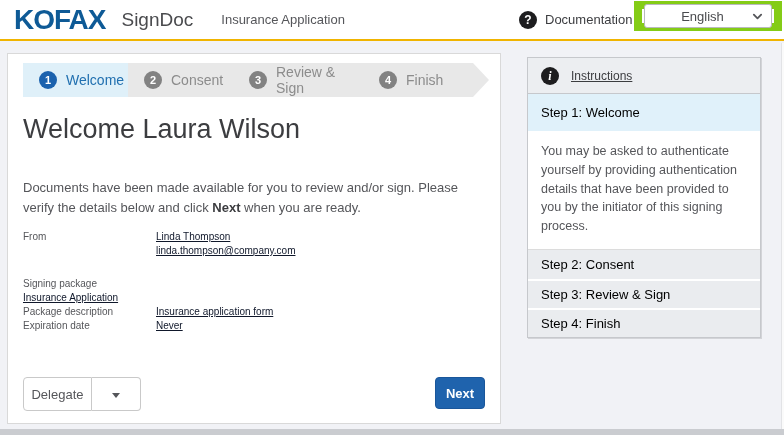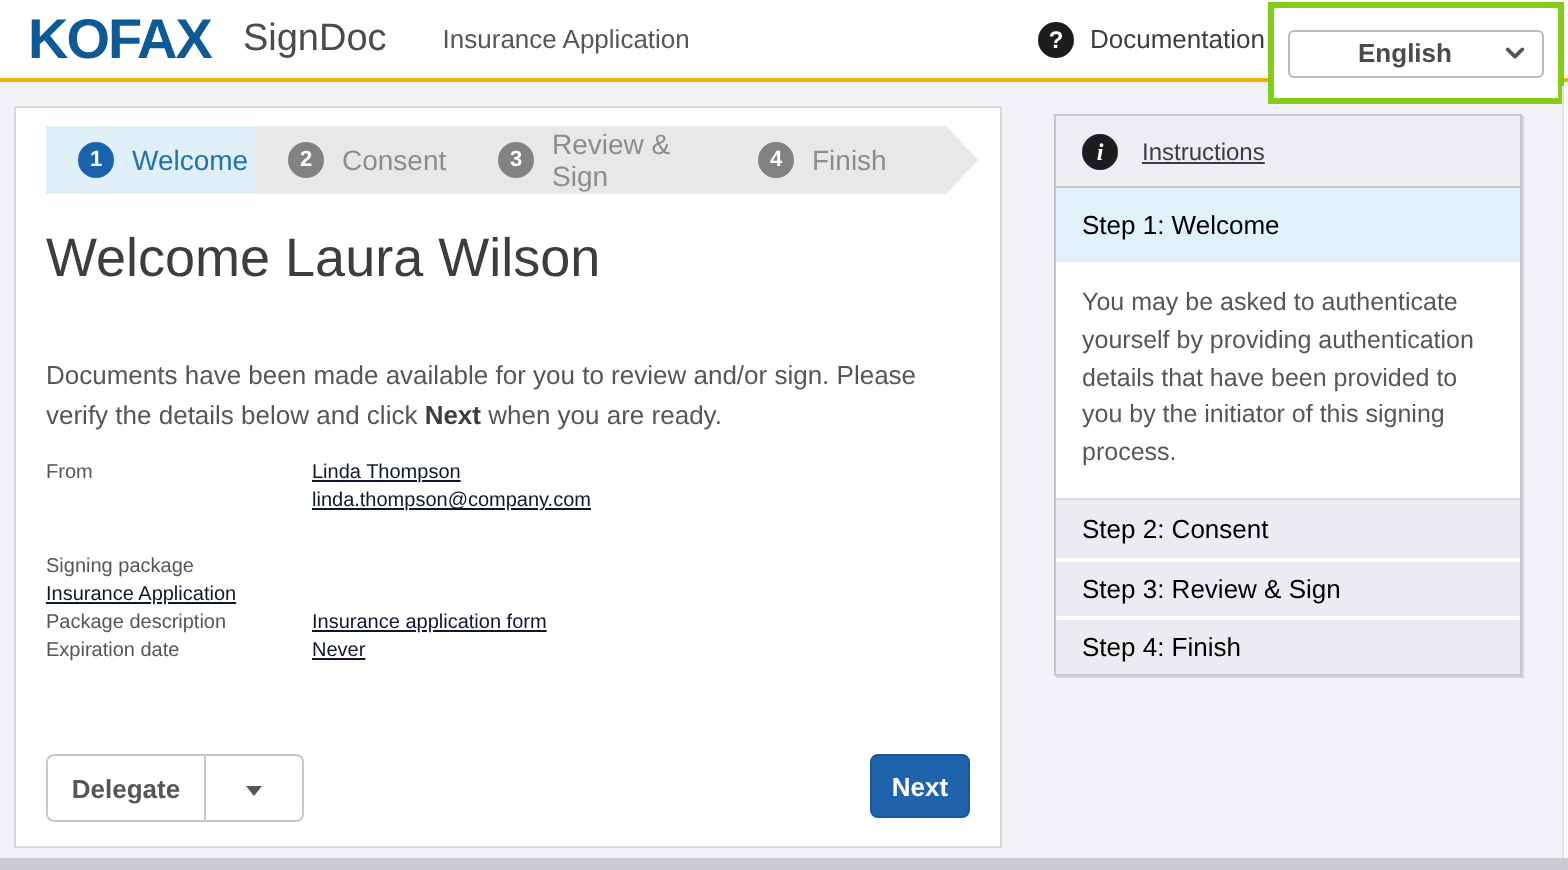--- a/index.html
+++ b/index.html
@@ -31,23 +31,23 @@
     display:flex; align-items:center; cursor:pointer;
   }
   .circle-icon {
     width:18px; height:18px; border-radius:50%;
     background:#1d1d1f; color:#ffffff;
     display:inline-flex; align-items:center; justify-content:center;
     font-size:12px; font-weight:700; line-height:1;
   }
   .doc-label { margin-left:8px; font-size:13px; color:#3c3d40; }
   .lang-ring {
-    position:absolute; right:2px; top:1px; width:148px; height:51px;
-    border:3px solid #84cc16; background:#ffffff;
-    display:flex; align-items:center; justify-content:center;font-weight:bold;
+    position:absolute; right:2px; top:1px; width:148px; height:30px;
+    border:8px solid #84cc16; background:#ffffff;
+    display:flex; align-items:center; justify-content:center;
   }
   .lang-select {
     width:128px; height:24px; border:1px solid #b9babd; border-radius:3px;
     background:#ffffff; display:flex; align-items:center;
     font-size:13px; color:#4a4b4e; padding:0 8px; cursor:pointer;
   }
   .lang-select .lbl { flex:1; text-align:center; }
   .chev { width:11px; height:11px; flex:0 0 auto; }
 
   
@@ -90,21 +90,21 @@
   .dvalue { flex:1; color:#0f172a;text-decoration:underline; }
   .drow.gap { margin-top:19px;flex-direction:column; }
 
   .actions { position:absolute; left:15px; right:15px; bottom:12px; height:35px; }
   .split { position:absolute; left:0; bottom:0; display:flex; }
   .btn {
     height:34px; background:#ffffff; border:1px solid #c9c9c9;
     font-size:13px; color:#55565a; cursor:pointer;
     font-family:inherit;
   }
-  .btn-delegate { width:80px; border-radius:4px 0 0 4px;font-weight:bold; }
+  .btn-delegate { width:69px; border-radius:4px 0 0 4px; }
   .btn-caret { width:49px; border-radius:0 4px 4px 0; border-left:none; }
   .caret-glyph {
     display:inline-block; width:0; height:0;
     border-left:4px solid transparent; border-right:4px solid transparent;
     border-top:5px solid #55565a; vertical-align:middle;
   }
   .btn-next {
     position:absolute; right:0; bottom:2px; width:50px; height:32px;
     background:#1f63ad; border:1px solid #1a569a; border-radius:4px;
     color:#ffffff; font-size:13px; font-weight:700; cursor:pointer;

